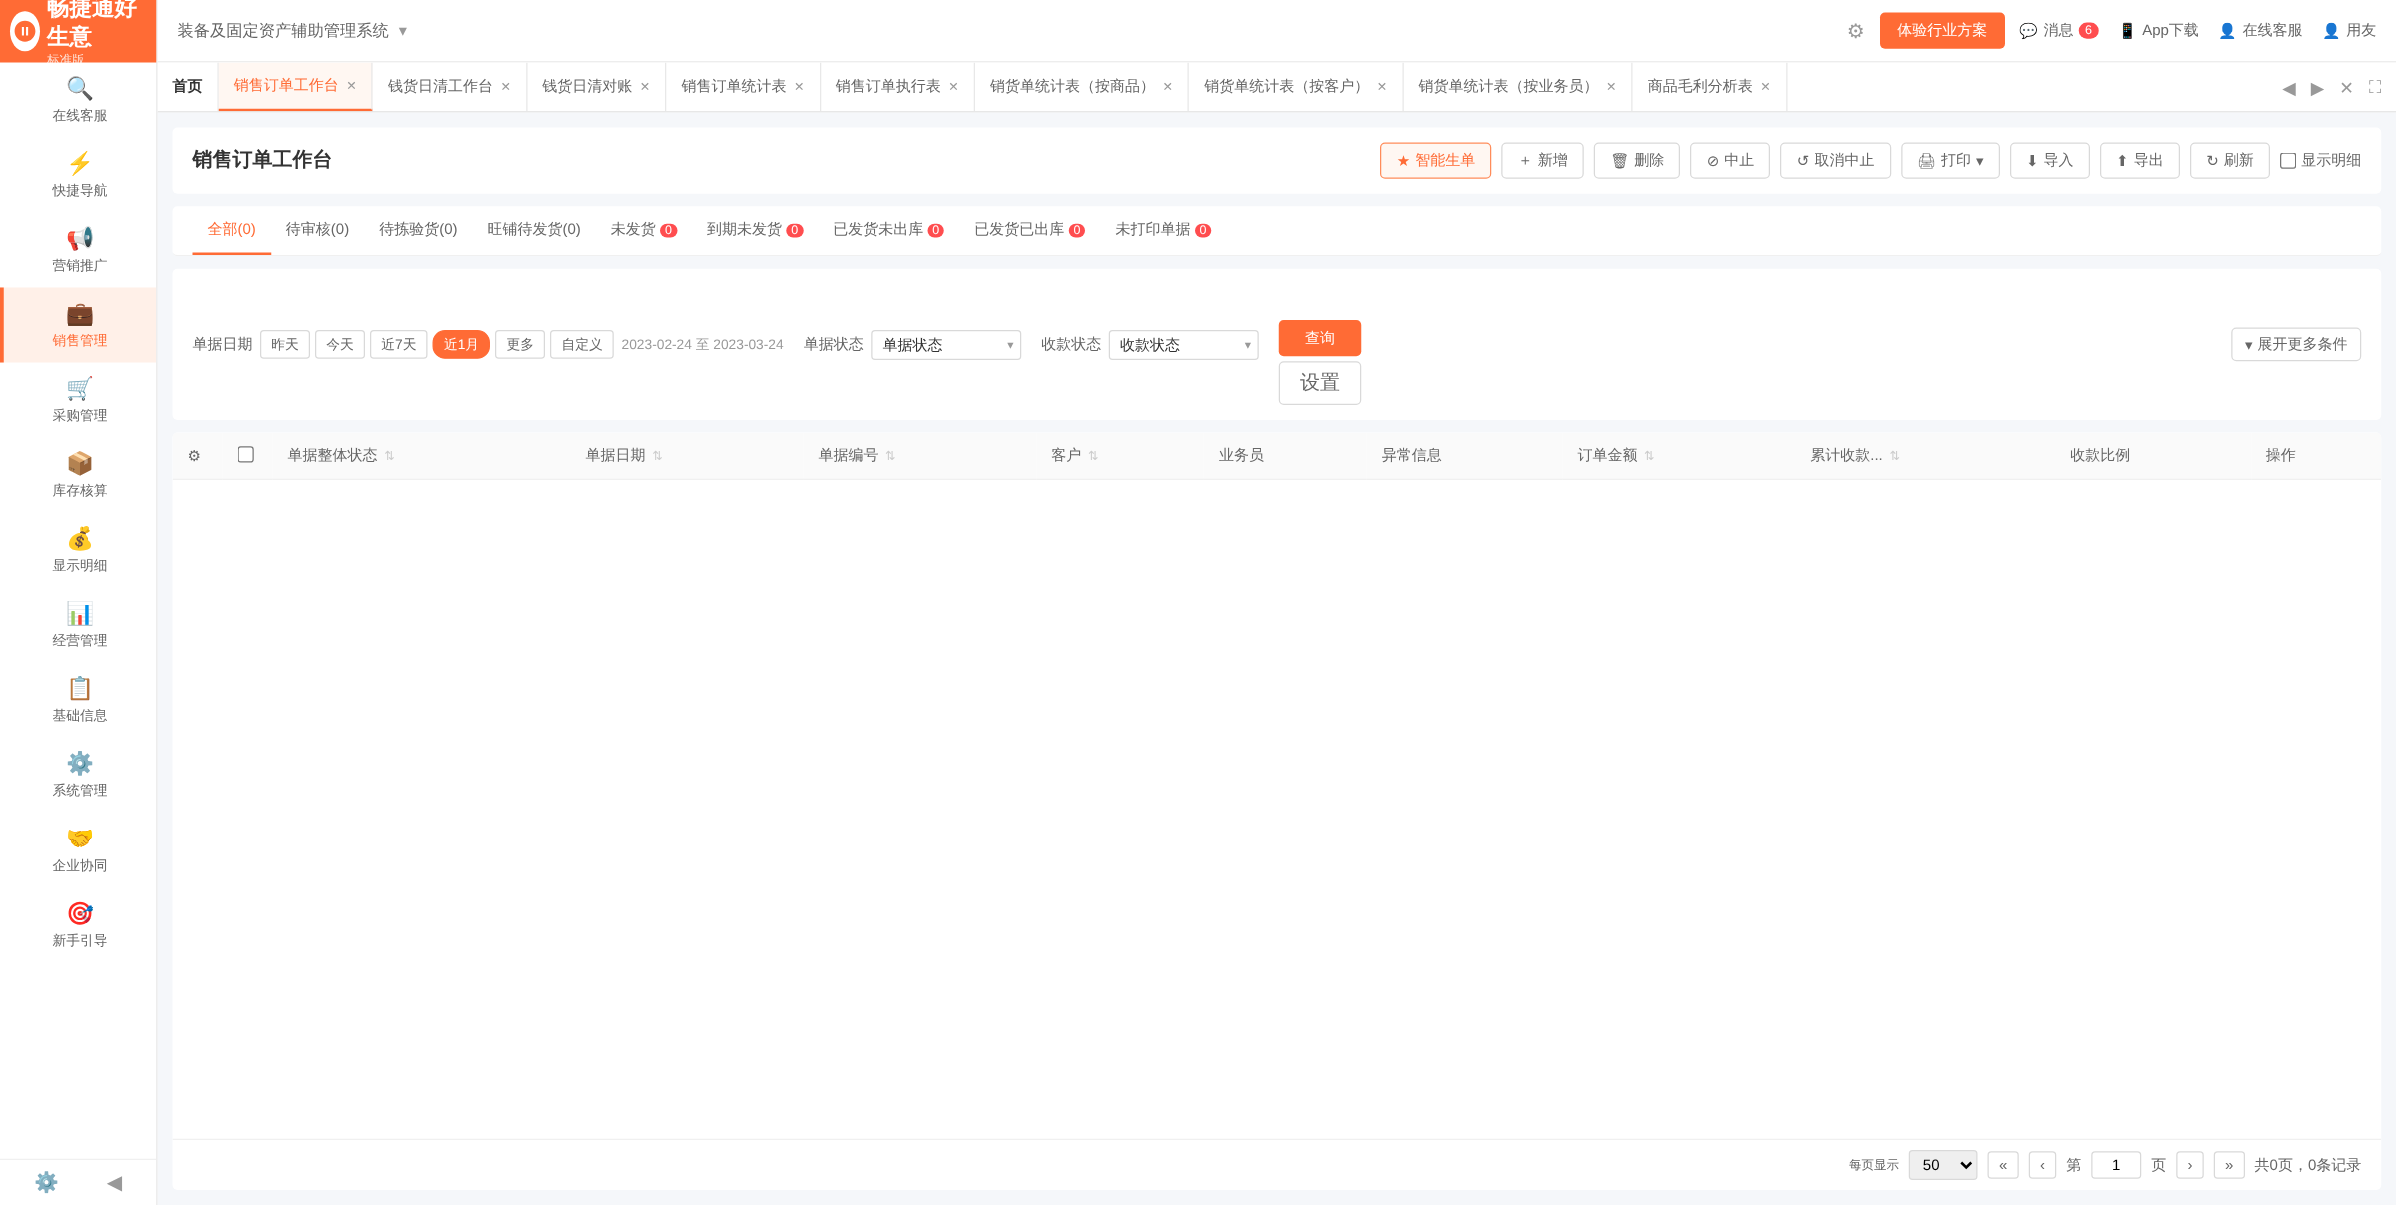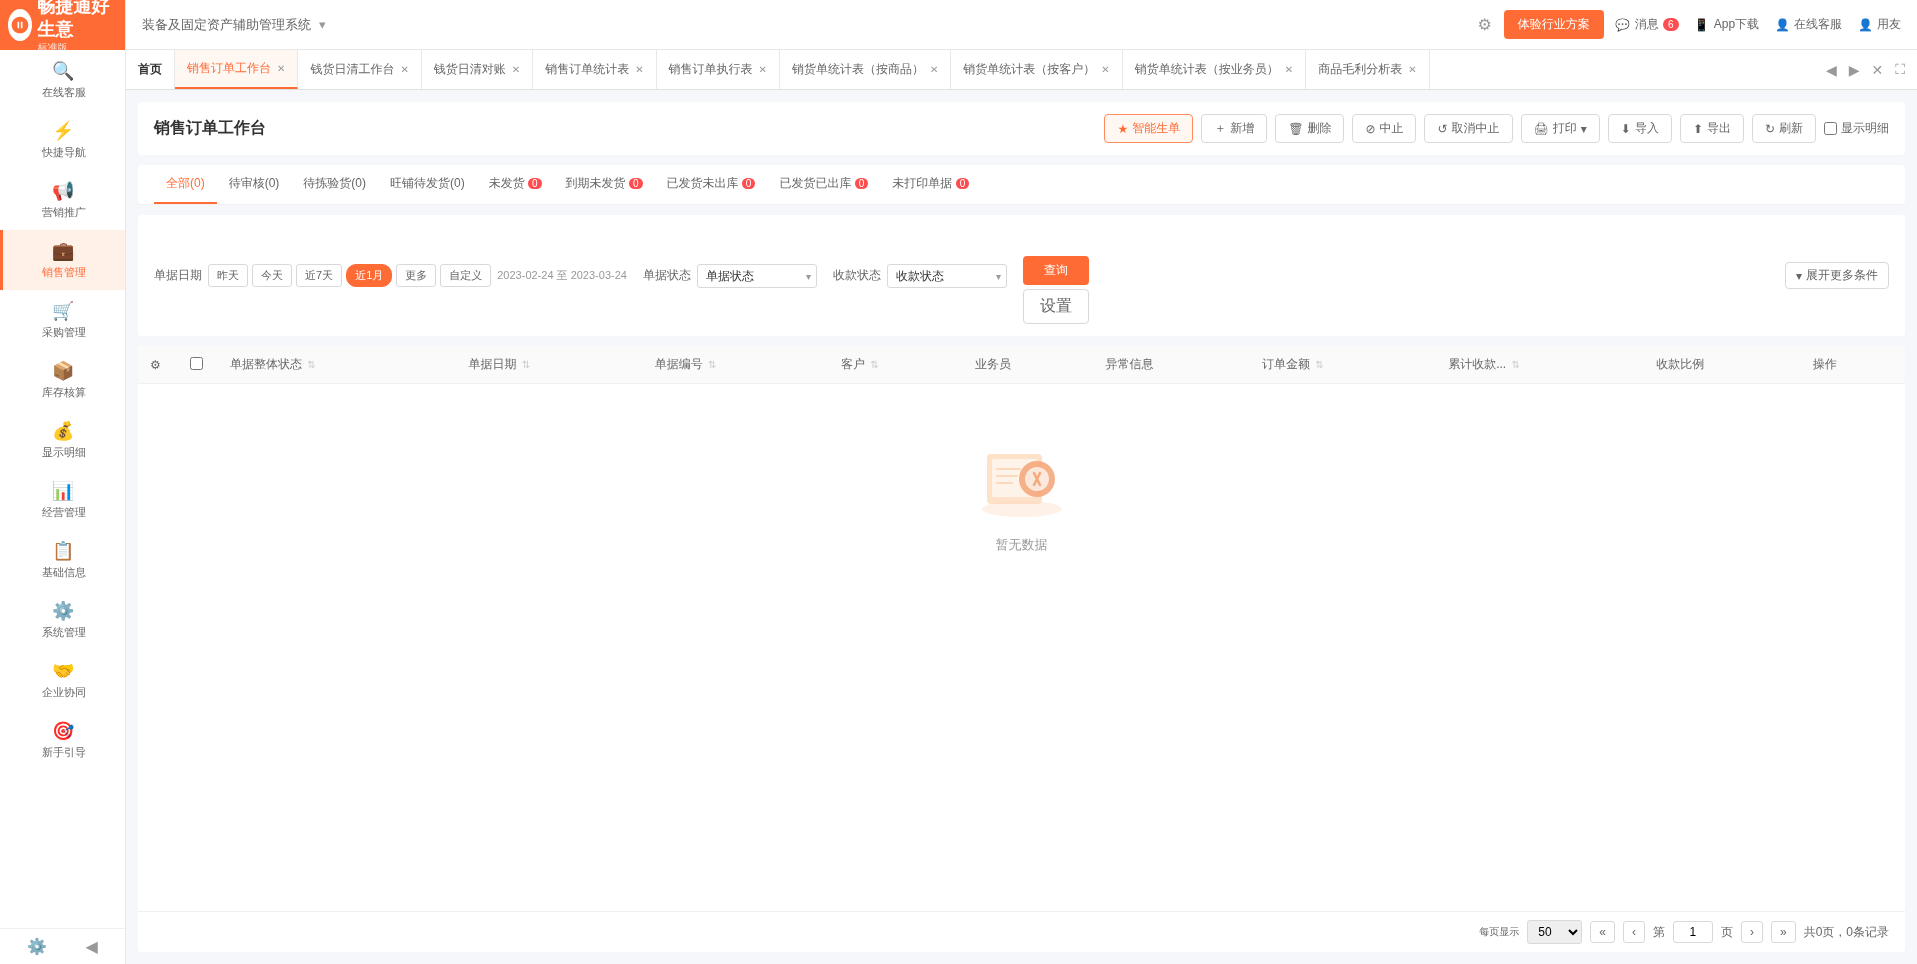--- a/index.html
+++ b/index.html
@@ -415,37 +415,20 @@
               </th>
               <th>
                 <span>操作</span>
               </th>
             </tr>
           </thead>
           <tbody>
           </tbody>
         </table>
 
-        <div class="empty-state">
-          <div class="empty-icon" style="display:flex;align-items:center;justify-content:center;">
-            <svg width="120" height="100" viewBox="0 0 120 100">
-              <ellipse cx="60" cy="85" rx="40" ry="8" fill="#fde8d8" opacity="0.6"></ellipse>
-              <rect x="25" y="30" width="55" height="50" rx="4" fill="#fcd9bb" opacity="0.8"></rect>
-              <rect x="30" y="35" width="45" height="38" rx="2" fill="#fff" opacity="0.6"></rect>
-              <circle cx="75" cy="55" r="18" fill="#f4a97c" opacity="0.9"></circle>
-              <circle cx="75" cy="55" r="12" fill="#fff" opacity="0.7"></circle>
-              <line x1="72" y1="49" x2="78" y2="61" stroke="#f4a97c" stroke-width="2.5" stroke-linecap="round"></line>
-              <line x1="72" y1="61" x2="78" y2="49" stroke="#f4a97c" stroke-width="2.5" stroke-linecap="round"></line>
-              <line x1="35" y1="45" x2="58" y2="45" stroke="#fcd9bb" stroke-width="2" stroke-linecap="round"></line>
-              <line x1="35" y1="52" x2="55" y2="52" stroke="#fcd9bb" stroke-width="2" stroke-linecap="round"></line>
-              <line x1="35" y1="59" x2="50" y2="59" stroke="#fcd9bb" stroke-width="2" stroke-linecap="round"></line>
-            </svg>
-          </div>
-          <div class="empty-text">暂无数据</div>
-        </div>
       </div>
 
       <div class="horizontal-scroll">
         <div class="horizontal-scroll-inner"></div>
       </div>
 
       <div class="pagination">
         <span class="page-size-label">每页显示</span>
         <select class="page-size-select">
           <option>50</option>

